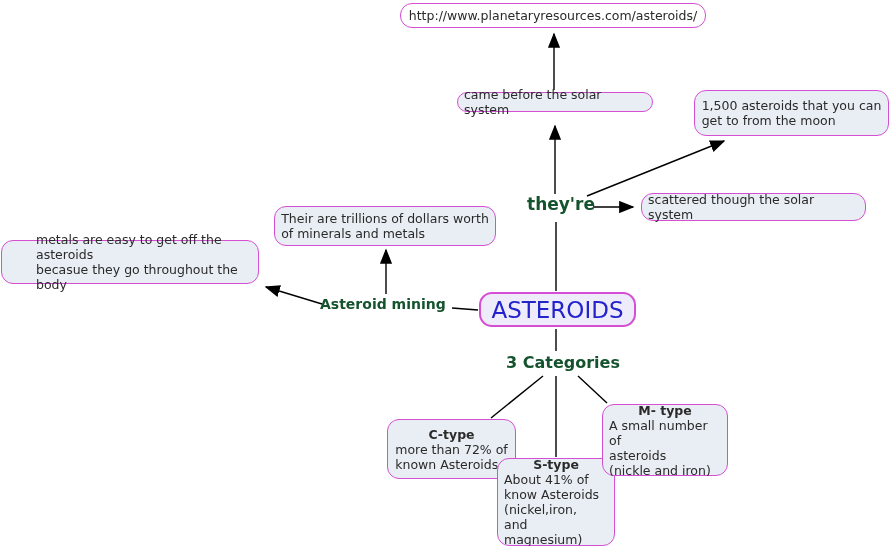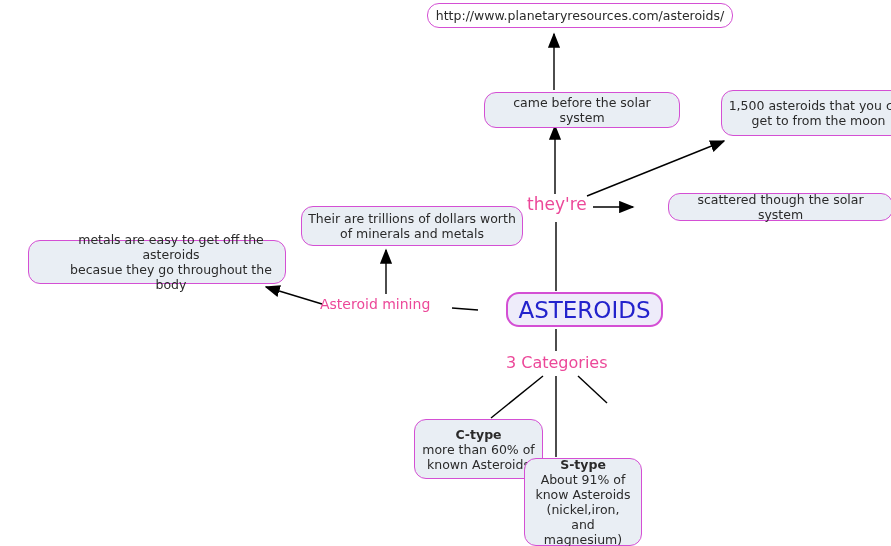--- a/index.html
+++ b/index.html
@@ -23,37 +23,36 @@
   .edges{position:absolute;left:0;top:0;width:891px;height:546px;pointer-events:none;}
   .edges line{stroke:var(--line);stroke-width:1.4;}
   .ah{fill:var(--line);}
   .node{
     position:absolute;box-sizing:border-box;
     border:1.5px solid var(--node-border);
     border-radius:12px;
     background:var(--node-fill);
     color:var(--text);
     font-size:12.5px;line-height:15px;
-    text-align:center;
+    text-align:left;
     display:flex;flex-direction:column;justify-content:center;align-items:center;
     padding:3px 6px;
     white-space:pre-line;
-    margin-left:27px;
   }
   .node.url{background:var(--url-fill);}
   .node.central{
     background:var(--central-fill);
     color:var(--central-text);
     font-size:23px;line-height:26px;
     border-width:2px;border-radius:13px;
     white-space:nowrap;
   }
   .node .title{font-weight:bold;}
   .floating-label{
-    position:absolute;color:#ec4899;white-space:nowrap;
+    position:absolute;color:#14532d;white-space:nowrap;font-weight:bold;
   }
   .lbl-theyre{left:527px;top:194px;font-size:17px;}
   .lbl-mining{left:320px;top:296px;font-size:14px;}
   .lbl-categories{left:506px;top:353px;font-size:16px;text-align:center;}
 </style>
 </head>
 <body>
 
 <div class="canvas">
 
@@ -72,49 +71,55 @@
     <line x1="452" y1="308" x2="478" y2="310"></line>
     <line x1="556" y1="222" x2="556" y2="291"></line>
     <line x1="556" y1="329" x2="556" y2="351"></line>
     <line x1="543" y1="376" x2="491" y2="418"></line>
     <line x1="556" y1="376" x2="556" y2="457"></line>
     <line x1="578" y1="376" x2="607" y2="403"></line>
   </svg>
 
   <div class="node url" style="left:400px;top:3px;width:306px;height:25px;">http://www.planetaryresources.com/asteroids/</div>
 
-  <div class="node" style="left:457px;top:92px;width:196px;height:36px;">came before the solar system</div>
+  <div class="node" style="left:457px;top:92px;width:196px;height:20px;">came before the solar system</div>
 
   <div class="node" style="left:694px;top:90px;width:195px;height:46px;">1,500 asteroids that you can
 get to from the moon</div>
 
   <div class="node" style="left:641px;top:193px;width:225px;height:28px;">scattered though the solar system</div>
 
   <div class="node" style="left:274px;top:206px;width:222px;height:40px;">Their are trillions of dollars worth
 of minerals and metals</div>
 
   <div class="node" style="left:1px;top:240px;width:258px;height:44px;padding-left:34px;">metals are easy to get off the asteroids
 becasue they go throughout the body</div>
 
   <div class="node central" style="left:479px;top:292px;width:157px;height:35px;">ASTEROIDS</div>
 
   <div class="node" style="left:387px;top:419px;width:129px;height:60px;">
     <div class="title">C-type</div>
-    <div>more than 60% of
+    <div>more than 72% of
 known Asteroids</div>
   </div>
 
   <div class="node" style="left:497px;top:458px;width:118px;height:88px;">
     <div class="title">S-type</div>
-    <div>About 91% of
+    <div>About 41% of
 know Asteroids
 (nickel,iron,
 and magnesium)</div>
   </div>
 
+  <div class="node" style="left:602px;top:404px;width:126px;height:72px;">
+    <div class="title">M- type</div>
+    <div>A small number of
+asteroids
+(nickle and iron)</div>
+  </div>
 
   <div class="floating-label lbl-theyre">they're</div>
 
   <div class="floating-label lbl-mining">Asteroid mining</div>
 
   <div class="floating-label lbl-categories">3 Categories</div>
 
 </div>
 
 </body></html>

